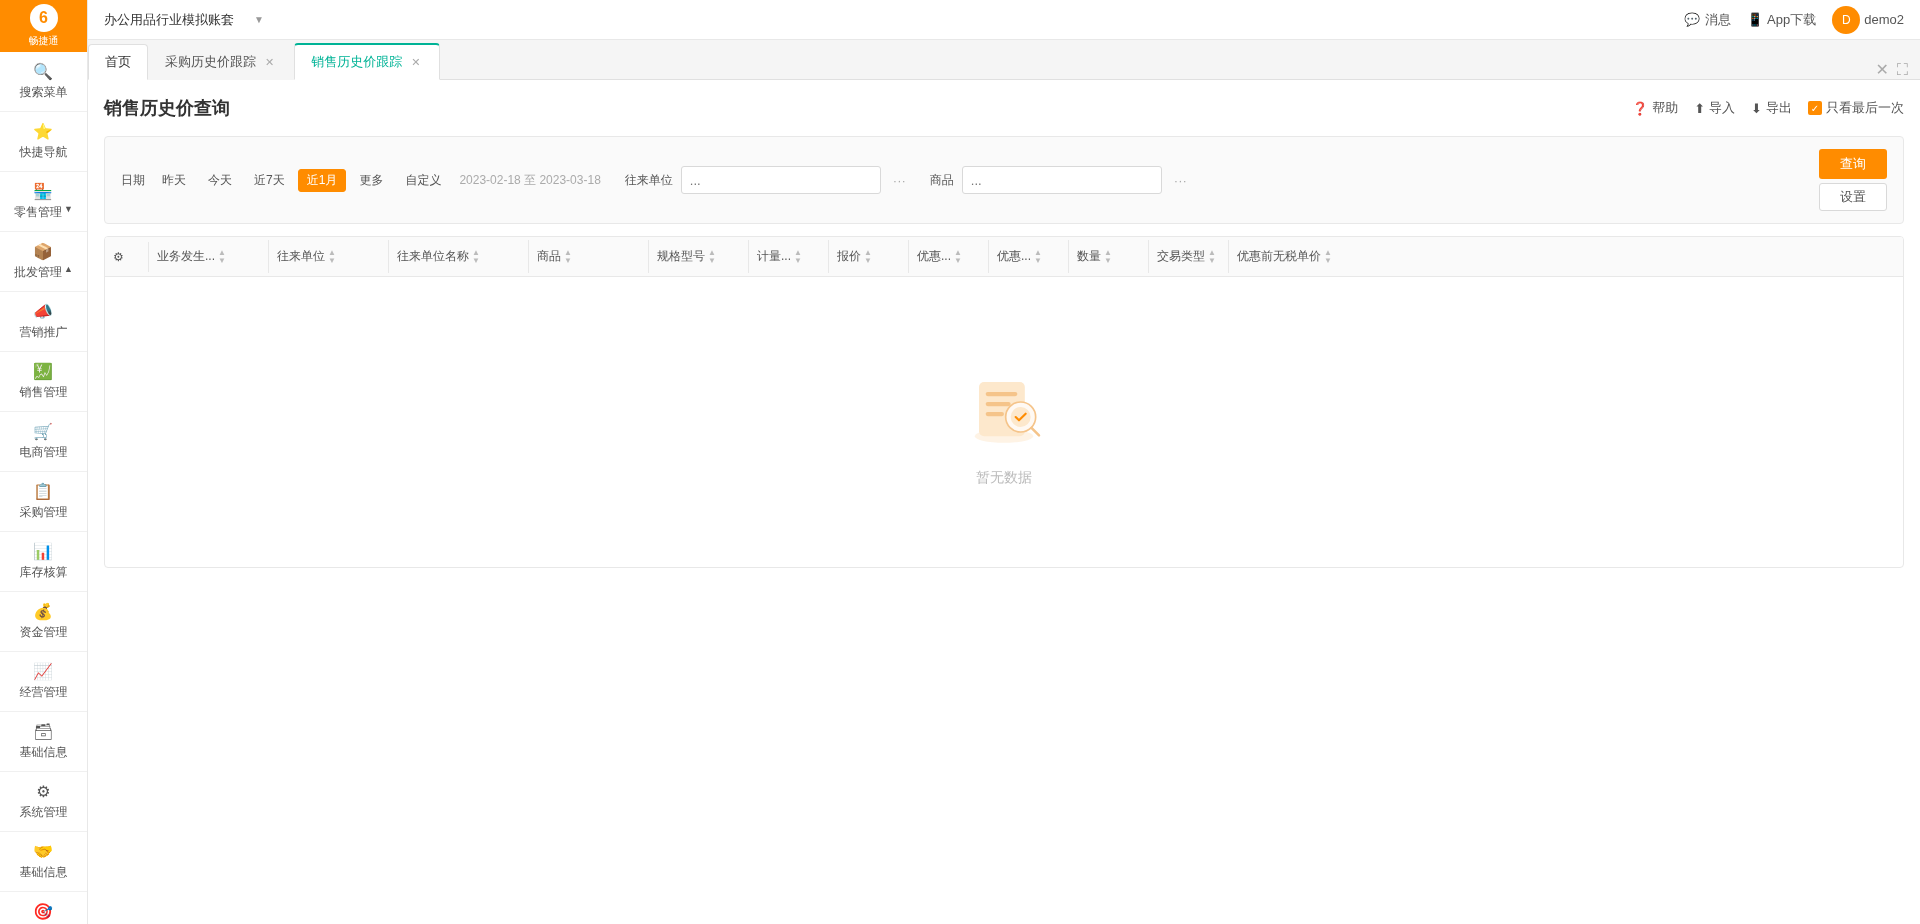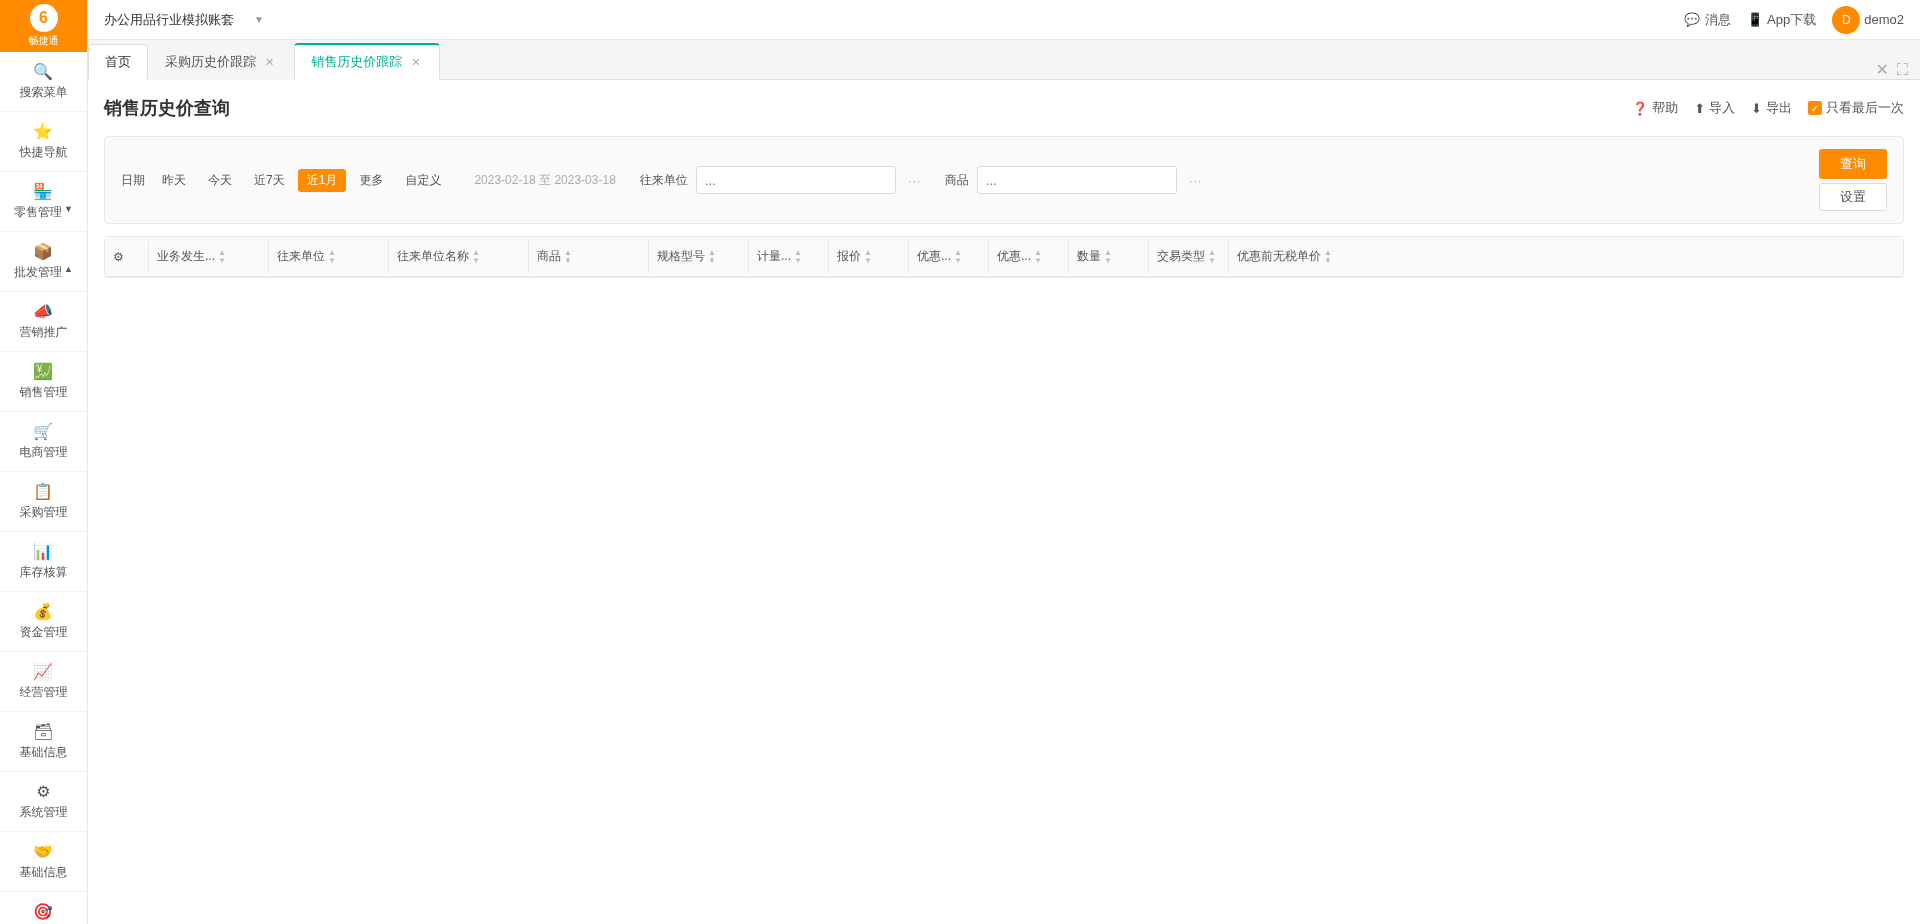--- a/index.html
+++ b/index.html
@@ -267,21 +267,21 @@
       border: 1px solid transparent;
     }
     .date-btn.active {
       background: #ff8c00;
       color: #fff;
       border-color: #ff8c00;
     }
     .date-range-text {
       font-size: 12px;
       color: #aaa;
-      margin-left: 16px;
+      margin-left: 1px;
     }
     .filter-input {
       width: 200px;
       height: 28px;
       border: 1px solid #d9d9d9;
       border-radius: 3px;
       padding: 0 8px;
       font-size: 13px;
       color: #333;
       outline: none;
@@ -632,16 +632,30 @@
         </div>
         <div class="th-cell">
           <span>优惠前无税单价</span>
           <div class="sort-arrows">
               <span>▲</span>
               <span>▼</span>
             </div>
         </div>
       </div>
 
+      <div class="empty-state">
+        <svg class="empty-icon" viewBox="0 0 120 120" xmlns="http://www.w3.org/2000/svg">
+          <ellipse cx="60" cy="95" rx="35" ry="8" fill="#fde8cc" opacity="0.5"></ellipse>
+          <rect x="30" y="30" width="55" height="65" rx="6" fill="#fde8cc"></rect>
+          <rect x="38" y="42" width="38" height="5" rx="2.5" fill="#f5c48a"></rect>
+          <rect x="38" y="54" width="30" height="5" rx="2.5" fill="#f5c48a"></rect>
+          <rect x="38" y="66" width="22" height="5" rx="2.5" fill="#f5c48a"></rect>
+          <circle cx="80" cy="72" r="18" fill="#fff9f3" stroke="#f5c48a" stroke-width="2"></circle>
+          <circle cx="80" cy="72" r="12" fill="#fde8cc"></circle>
+          <line x1="93" y1="85" x2="102" y2="94" stroke="#f5c48a" stroke-width="3" stroke-linecap="round"></line>
+          <path d="M74 72 L78 76 L86 68" stroke="#ff8c00" stroke-width="2.5" fill="none" stroke-linecap="round" stroke-linejoin="round"></path>
+        </svg>
+        <span class="empty-text">暂无数据</span>
+      </div>
     </div>
 
   </div>
 </div>
 
 </body></html>

